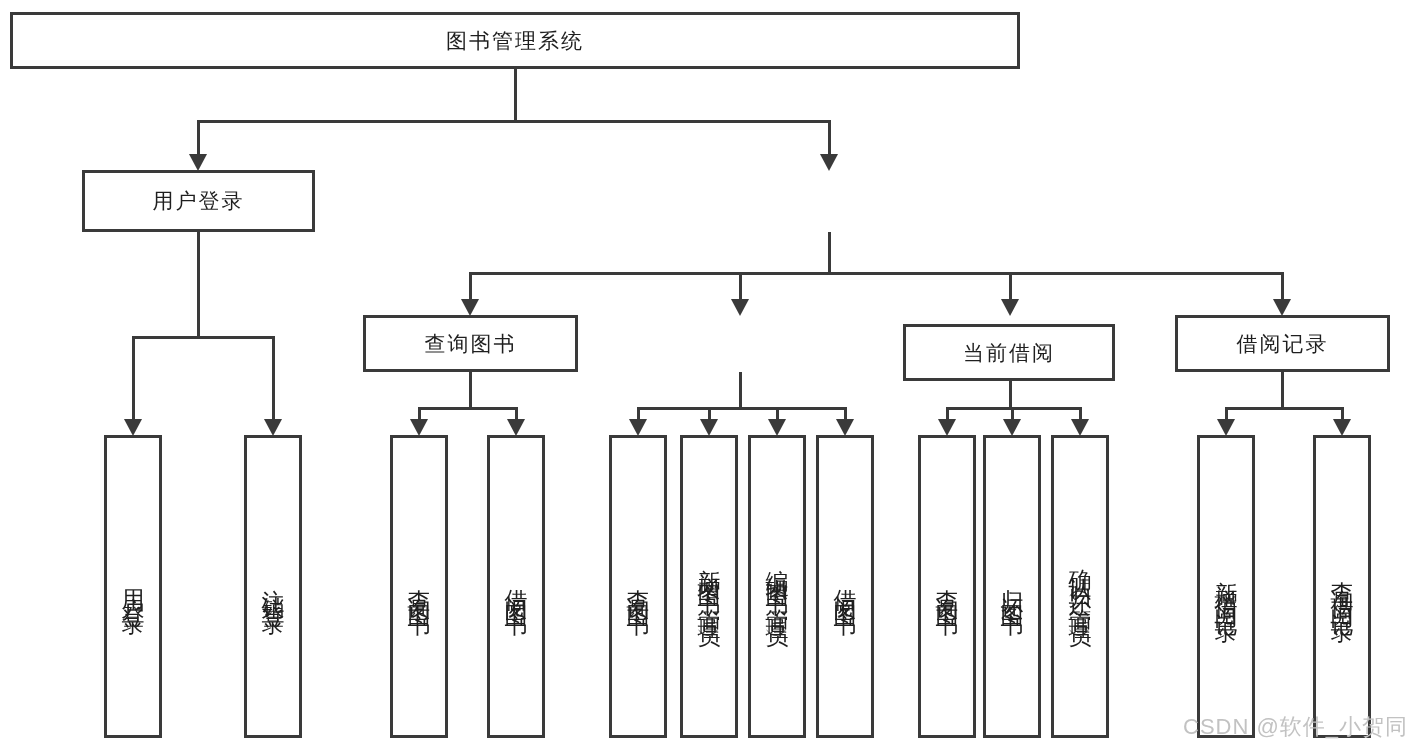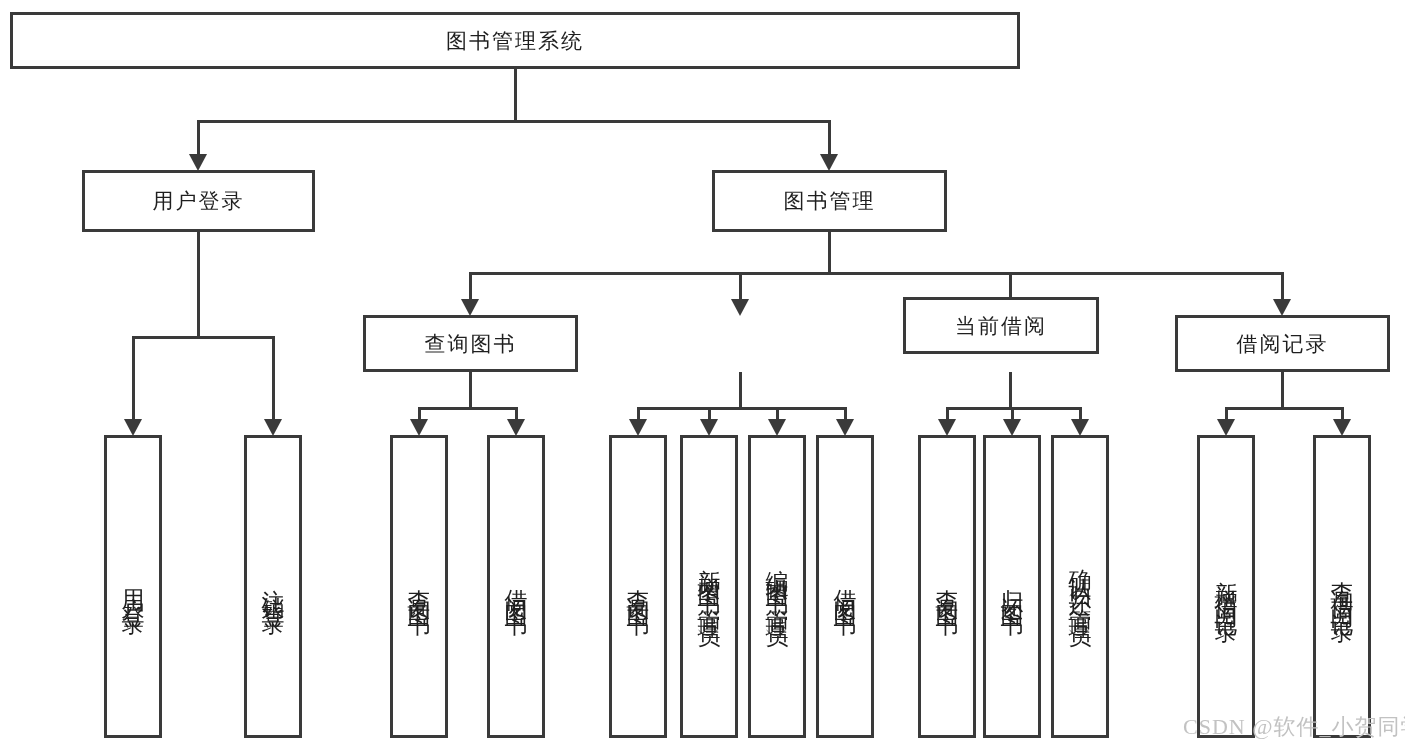--- a/index.html
+++ b/index.html
@@ -1,18 +1,18 @@
 <!DOCTYPE html>
 <html><head>
 <meta charset="utf-8">
 <style>
   html,body{margin:0;padding:0;background:#ffffff;}
   .canvas{
     position:relative;width:1405px;height:747px;background:#ffffff;overflow:hidden;
-    font-family:Liberation Serif, serif;color:#1f1f1f;
+    font-family:Liberation Sans, sans-serif;color:#1f1f1f;
   }
   .hbox{
     position:absolute;box-sizing:border-box;border:3px solid #3a3a3a;background:#ffffff;
     display:flex;align-items:center;justify-content:center;
     font-size:21px;letter-spacing:2px;white-space:nowrap;
   }
   .leaf{
     position:absolute;top:435px;width:58px;height:303px;box-sizing:border-box;
     border:3px solid #3a3a3a;background:#ffffff;
     display:flex;align-items:center;justify-content:center;
@@ -92,28 +92,25 @@
       <div class="arrow" style="left: 1333px; top: 419px;"></div>
     </div>
 
   <div class="hbox" style="left:10px;top:12px;width:1010px;height:57px">
     <span>图书管理系统</span>
   </div>
 
   <div class="hbox" style="left:82px;top:170px;width:233px;height:62px">
     <span>用户登录</span>
   </div>
-  <div class="hbox" style="left:712px;top:170px;width:235px;height:62px">
-    <span>图书管理</span>
-  </div>
 
   <div class="hbox" style="left:363px;top:315px;width:215px;height:57px">
     <span>查询图书</span>
   </div>
-  <div class="hbox" style="left:903px;top:297px;width:196px;height:57px">
+  <div class="hbox" style="left:903px;top:324px;width:212px;height:57px">
     <span>当前借阅</span>
   </div>
   <div class="hbox" style="left:1175px;top:315px;width:215px;height:57px">
     <span>借阅记录</span>
   </div>
 
   <div class="leaf" style="left:104px">
     <span class="vtext">用户登录</span>
   </div>
   <div class="leaf" style="left:244px">

